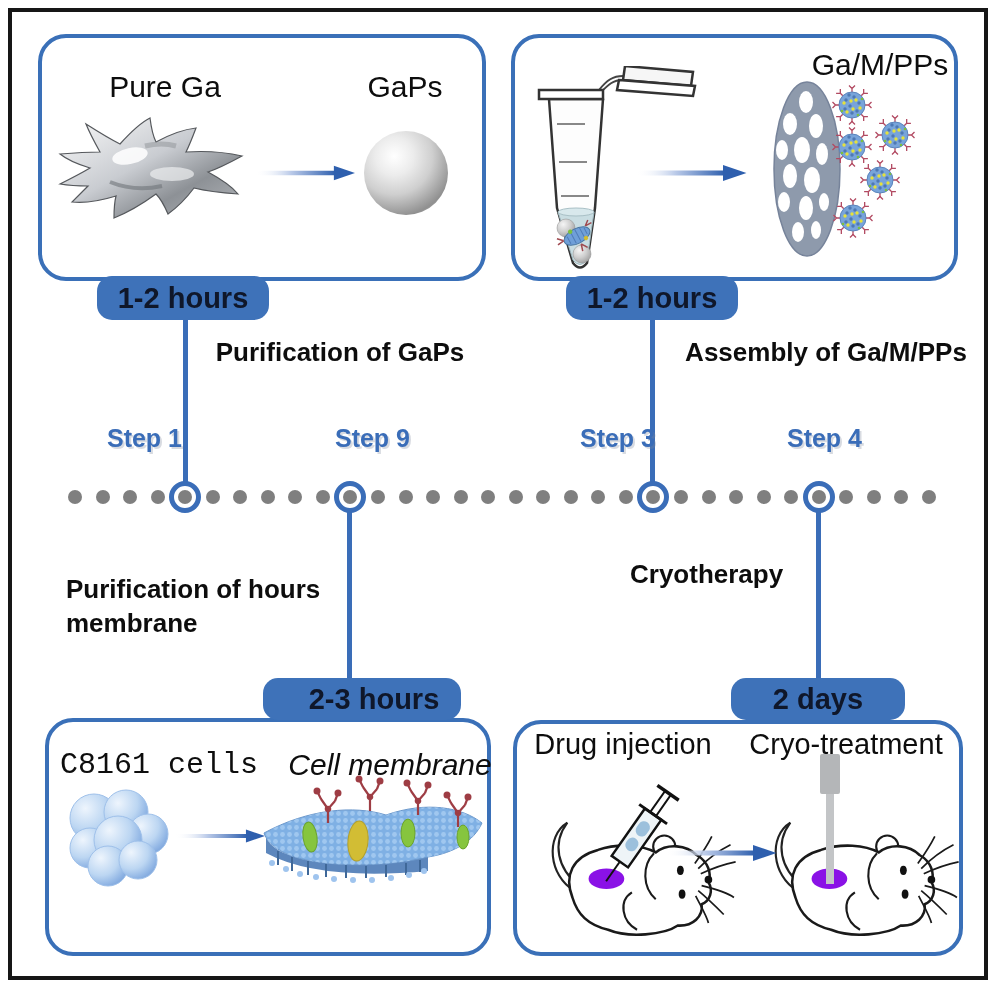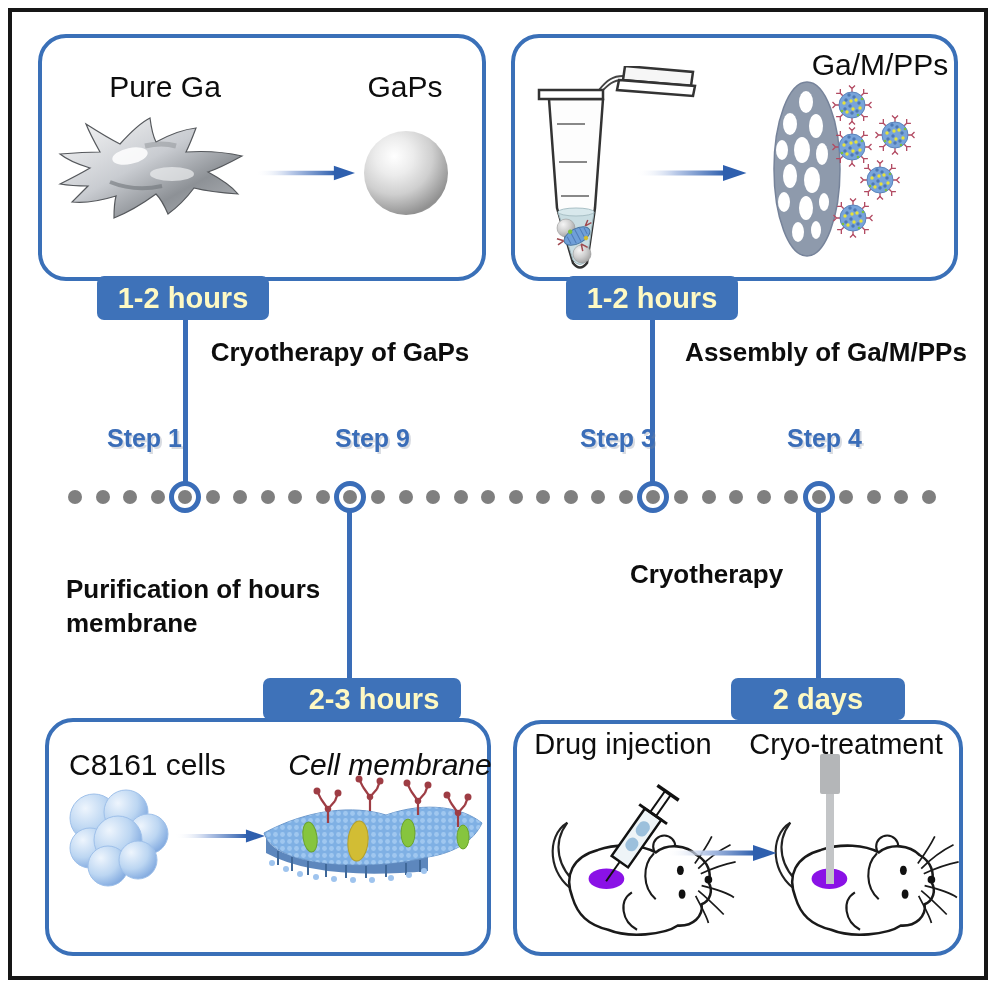--- a/index.html
+++ b/index.html
@@ -6,22 +6,22 @@
   #fig{position:relative;width:996px;height:996px;background:#fff;overflow:hidden;
        font-family:"Liberation Sans","DejaVu Sans",sans-serif;color:#0d0d0d;}
   .frame{position:absolute;left:8px;top:8px;width:980px;height:972px;
          border:4px solid #161616;box-sizing:border-box;z-index:0;}
   .panel{position:absolute;border:4px solid var(--panel-border-blue,#3a70b8);
          border-radius:28px;background:#fff;box-sizing:border-box;z-index:1;}
   #panel-prep{left:38px;top:34px;width:448px;height:247px;}
   #panel-assembly{left:511px;top:34px;width:447px;height:247px;}
   #panel-purification{left:45px;top:718px;width:446px;height:238px;}
   #panel-cryo{left:513px;top:720px;width:450px;height:236px;}
-  .badge{position:absolute;background:var(--badge-blue,#3e72b9);border-radius:7px;
-         color:#fef9c3;font-weight:bold;font-size:29px;text-align:center;z-index:5;}
+  .badge{position:absolute;background:var(--badge-blue,#3e72b9);border-radius:15px;
+         color:#0f172a;font-weight:bold;font-size:29px;text-align:center;z-index:5;}
   #badge-prep{left:97px;top:276px;width:172px;height:44px;line-height:44px;}
   #badge-assembly{left:566px;top:276px;width:172px;height:44px;line-height:44px;}
   #badge-purification{left:263px;top:678px;width:174px;height:42px;line-height:42px;padding-left:24px;}
   #badge-cryo{left:731px;top:678px;width:174px;height:42px;line-height:42px;}
   .vline{position:absolute;width:5px;background:var(--accent-blue,#3a6db8);z-index:2;}
   #line-step1{left:183px;top:318px;height:164px;}
   #line-step2{left:347px;top:511px;height:168px;}
   #line-step3{left:650px;top:318px;height:164px;}
   #line-step4{left:816px;top:511px;height:168px;}
   .caption{position:absolute;font-weight:bold;font-size:26px;line-height:34px;color:#0d0d0d;z-index:2;}
@@ -36,21 +36,21 @@
   #timeline-dots{position:absolute;left:68px;top:490px;width:868px;height:14px;
                  display:flex;justify-content:space-between;align-items:center;z-index:1;}
   .dot{width:14px;height:14px;border-radius:50%;background:var(--timeline-dot-gray,#7f7f7f);flex:0 0 auto;}
   .step-circle{position:absolute;top:481px;width:32px;height:32px;box-sizing:border-box;
                border:5px solid var(--accent-blue,#3a6db8);border-radius:50%;z-index:3;background:transparent;}
   #circle-1{left:169px;} #circle-2{left:334px;} #circle-3{left:637px;} #circle-4{left:803px;}
   .item-label{position:absolute;font-size:30px;color:#0d0d0d;text-align:center;z-index:2;white-space:nowrap;}
   #label-pure-ga{left:90px;top:70px;width:150px;}
   #label-gaps{left:345px;top:70px;width:120px;}
   #label-gamp{left:788px;top:48px;width:184px;}
-  #label-c8161{left:60px;top:748px;width:175px;}
+  #label-c8161{left:60px;top:748px;width:175px;font-family:Liberation Mono, monospace;}
   #label-cellmem{left:280px;top:748px;width:220px;font-style:italic;}
   #label-drug{left:523px;top:728px;width:200px;font-size:29px;}
   #label-cryotr{left:736px;top:728px;width:220px;font-size:29px;}
   .gfx{position:absolute;z-index:2;}
   .arrow{position:absolute;z-index:4;}
   #sphere-gaps{position:absolute;left:364px;top:131px;width:84px;height:84px;border-radius:50%;z-index:2;
     background:radial-gradient(circle at 36% 30%, #ffffff 0%, #ececec 24%, #cfcfcf 48%, #909090 76%, #bcbcbc 92%, #cfcfcf 100%);}
   .tumor{fill:var(--tumor-purple,#8a12e6);}
   .hiddefs{position:absolute;width:0;height:0;overflow:hidden;}
 </style>
@@ -155,21 +155,21 @@
     <path d="M60,70 Q85,80 112,74" stroke="#70747a" stroke-width="4" fill="none" opacity="0.6"></path>
     <path d="M95,34 Q112,30 126,34" stroke="#8d9196" stroke-width="5" fill="none" opacity="0.5"></path>
   </svg>
   <svg class="arrow" style="left:255px;top:165px" width="100" height="16" viewBox="0 0 104 15">
     <rect x="0" y="5.2" width="84" height="4.6" rx="2" fill="url(#agrad)"></rect>
     <polygon points="82,0 104,7.5 82,15" fill="#2e5fae"></polygon>
   </svg>
   <div id="sphere-gaps"></div>
   <div class="badge" id="badge-prep">1-2 hours</div>
   <div class="vline" id="line-step1"></div>
-  <div class="caption" id="caption-prep">Cryotherapy of GaPs</div>
+  <div class="caption" id="caption-prep">Purification of GaPs</div>
 
   <div class="panel" id="panel-assembly"></div>
   <svg class="gfx" style="left:533px;top:66px" width="170" height="212" viewBox="0 0 170 212">
     <path d="M66,28 C76,18 80,14 90,14" stroke="#444" stroke-width="2" fill="none"></path>
     <path d="M66,24 C74,14 80,10 90,10" stroke="#444" stroke-width="2" fill="none"></path>
     <polygon points="92,0 160,6 158,20 90,14" fill="#f6f6f6" stroke="#333" stroke-width="2.5"></polygon>
     <polygon points="86,14 162,20 160,30 84,24" fill="#ffffff" stroke="#333" stroke-width="2.5"></polygon>
     <path d="M16,33 L24,142 L40,197 Q47,206 54,197 L62,142 L70,33 Z" fill="#fdfdfd" stroke="#333" stroke-width="2.5" stroke-linejoin="round"></path>
     <path d="M25,146 L40,194 Q47,203 54,194 L61,146 Q43,140 25,146 Z" fill="#c9dde2" stroke="#9fb8bf" stroke-width="1"></path>
     <ellipse cx="43" cy="146" rx="18" ry="4" fill="#d8e8ec" stroke="#a9c0c6" stroke-width="1"></ellipse>

